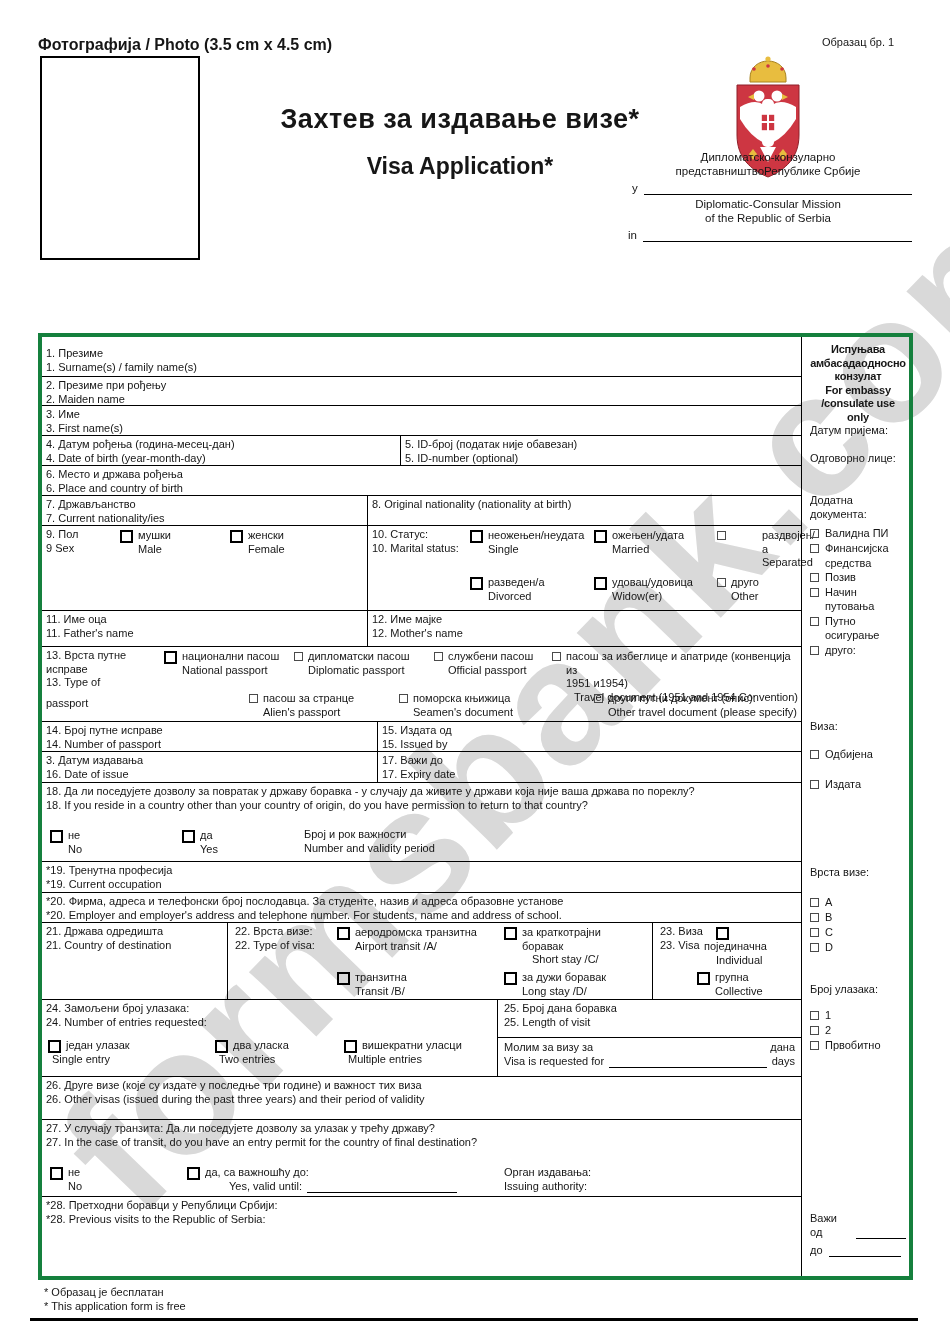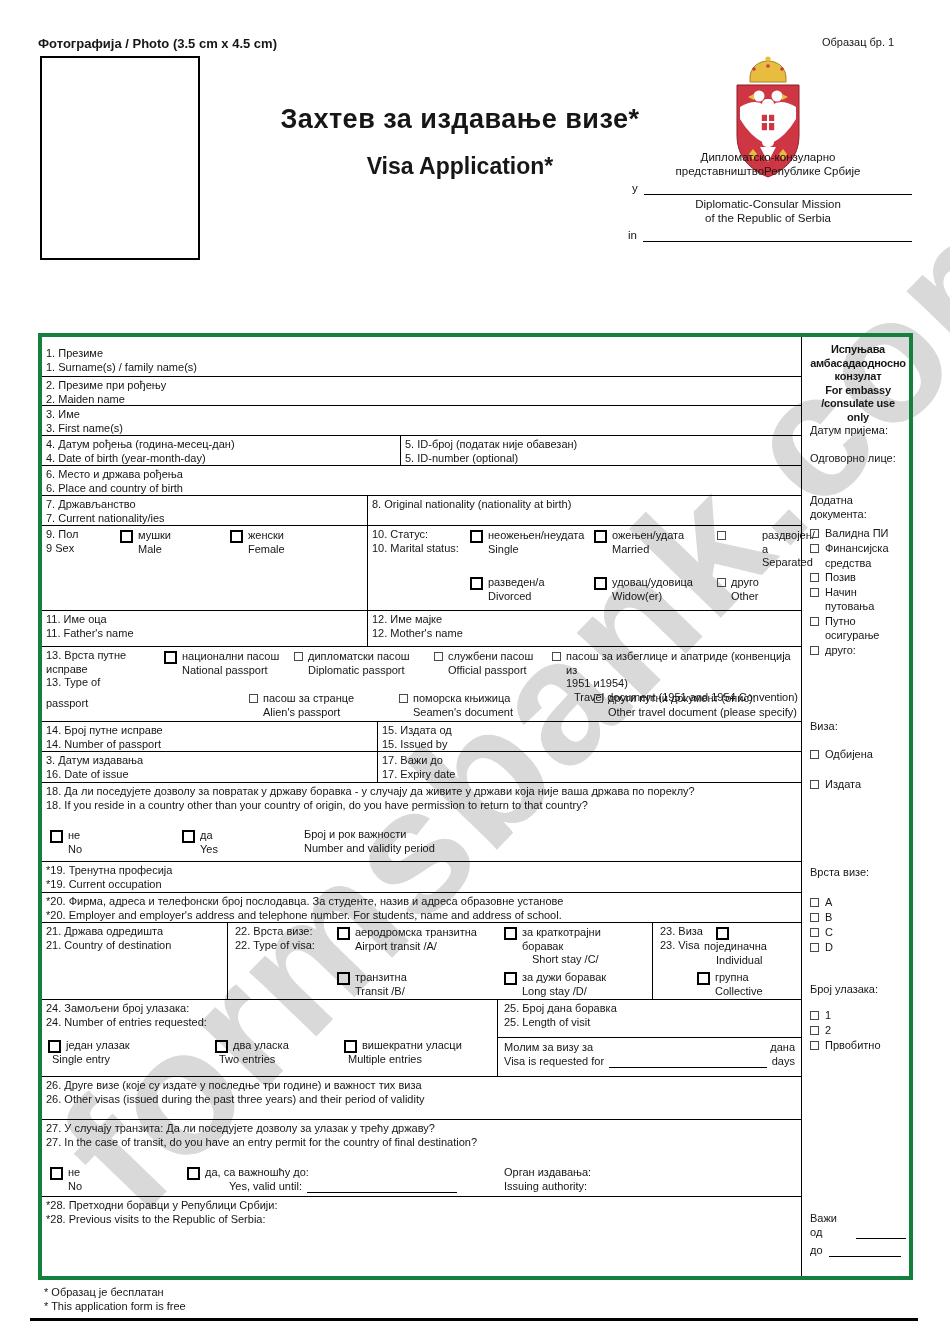--- a/index.html
+++ b/index.html
@@ -2,21 +2,21 @@
 <html><head>
 <meta charset="utf-8">
 <style>
   html,body{margin:0;padding:0;background:#888;}
   .page{position:relative;width:950px;height:1343px;background:#fff;margin:0 auto;
         font-family:"Liberation Sans",sans-serif;color:#161616;overflow:hidden;}
   .wm{position:absolute;left:22px;top:1108px;transform:rotate(-46deg);transform-origin:0 0;
       font-size:176px;font-weight:700;letter-spacing:3px;color:#d9d9d9;white-space:nowrap;z-index:0;}
   .lay{position:absolute;z-index:1;}
   .fs11{font-size:11px;line-height:13px;}
-  .photo-label{font-size:13px;font-weight:700;}
+  .photo-label{font-size:16px;font-weight:700;}
   .photo-box{border:2px solid #000;background:transparent;}
   .title-sr{font-size:27px;font-weight:700;letter-spacing:0.5px;}
   .title-en{font-size:23px;font-weight:700;margin-top:18px;}
   .mission{font-size:11.5px;line-height:14px;text-align:center;}
   .mrow{display:flex;align-items:flex-end;margin:3px 0 2px 0;}
   .mrow .ul{flex:1;border-bottom:1px solid #000;height:12px;margin-left:6px;}
   .tbl{border:4px solid #15803d;box-sizing:border-box;background:transparent;}
   .maincol{position:absolute;left:0;top:0;bottom:0;width:759px;}
   .row{position:relative;border-bottom:1px solid #000;box-sizing:border-box;font-size:11px;line-height:13.5px;}
   .row.last{border-bottom:none;}

